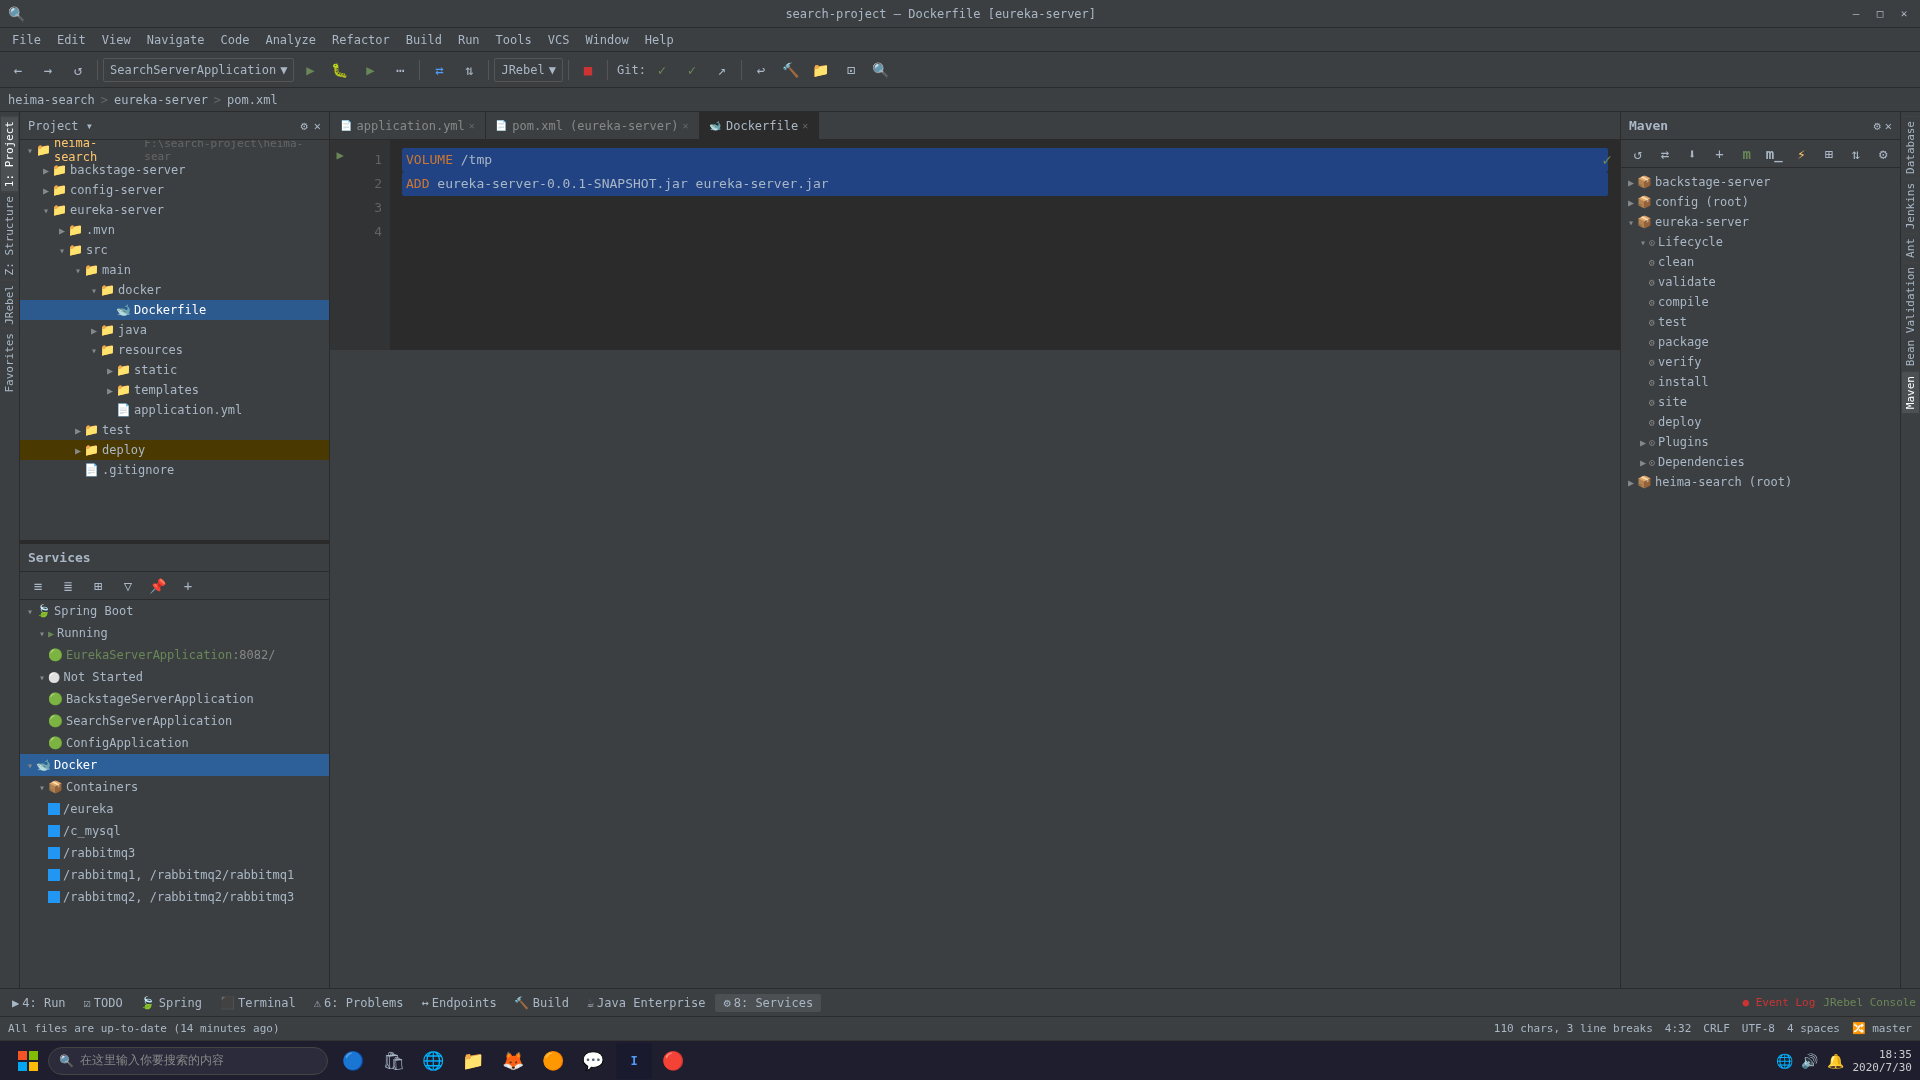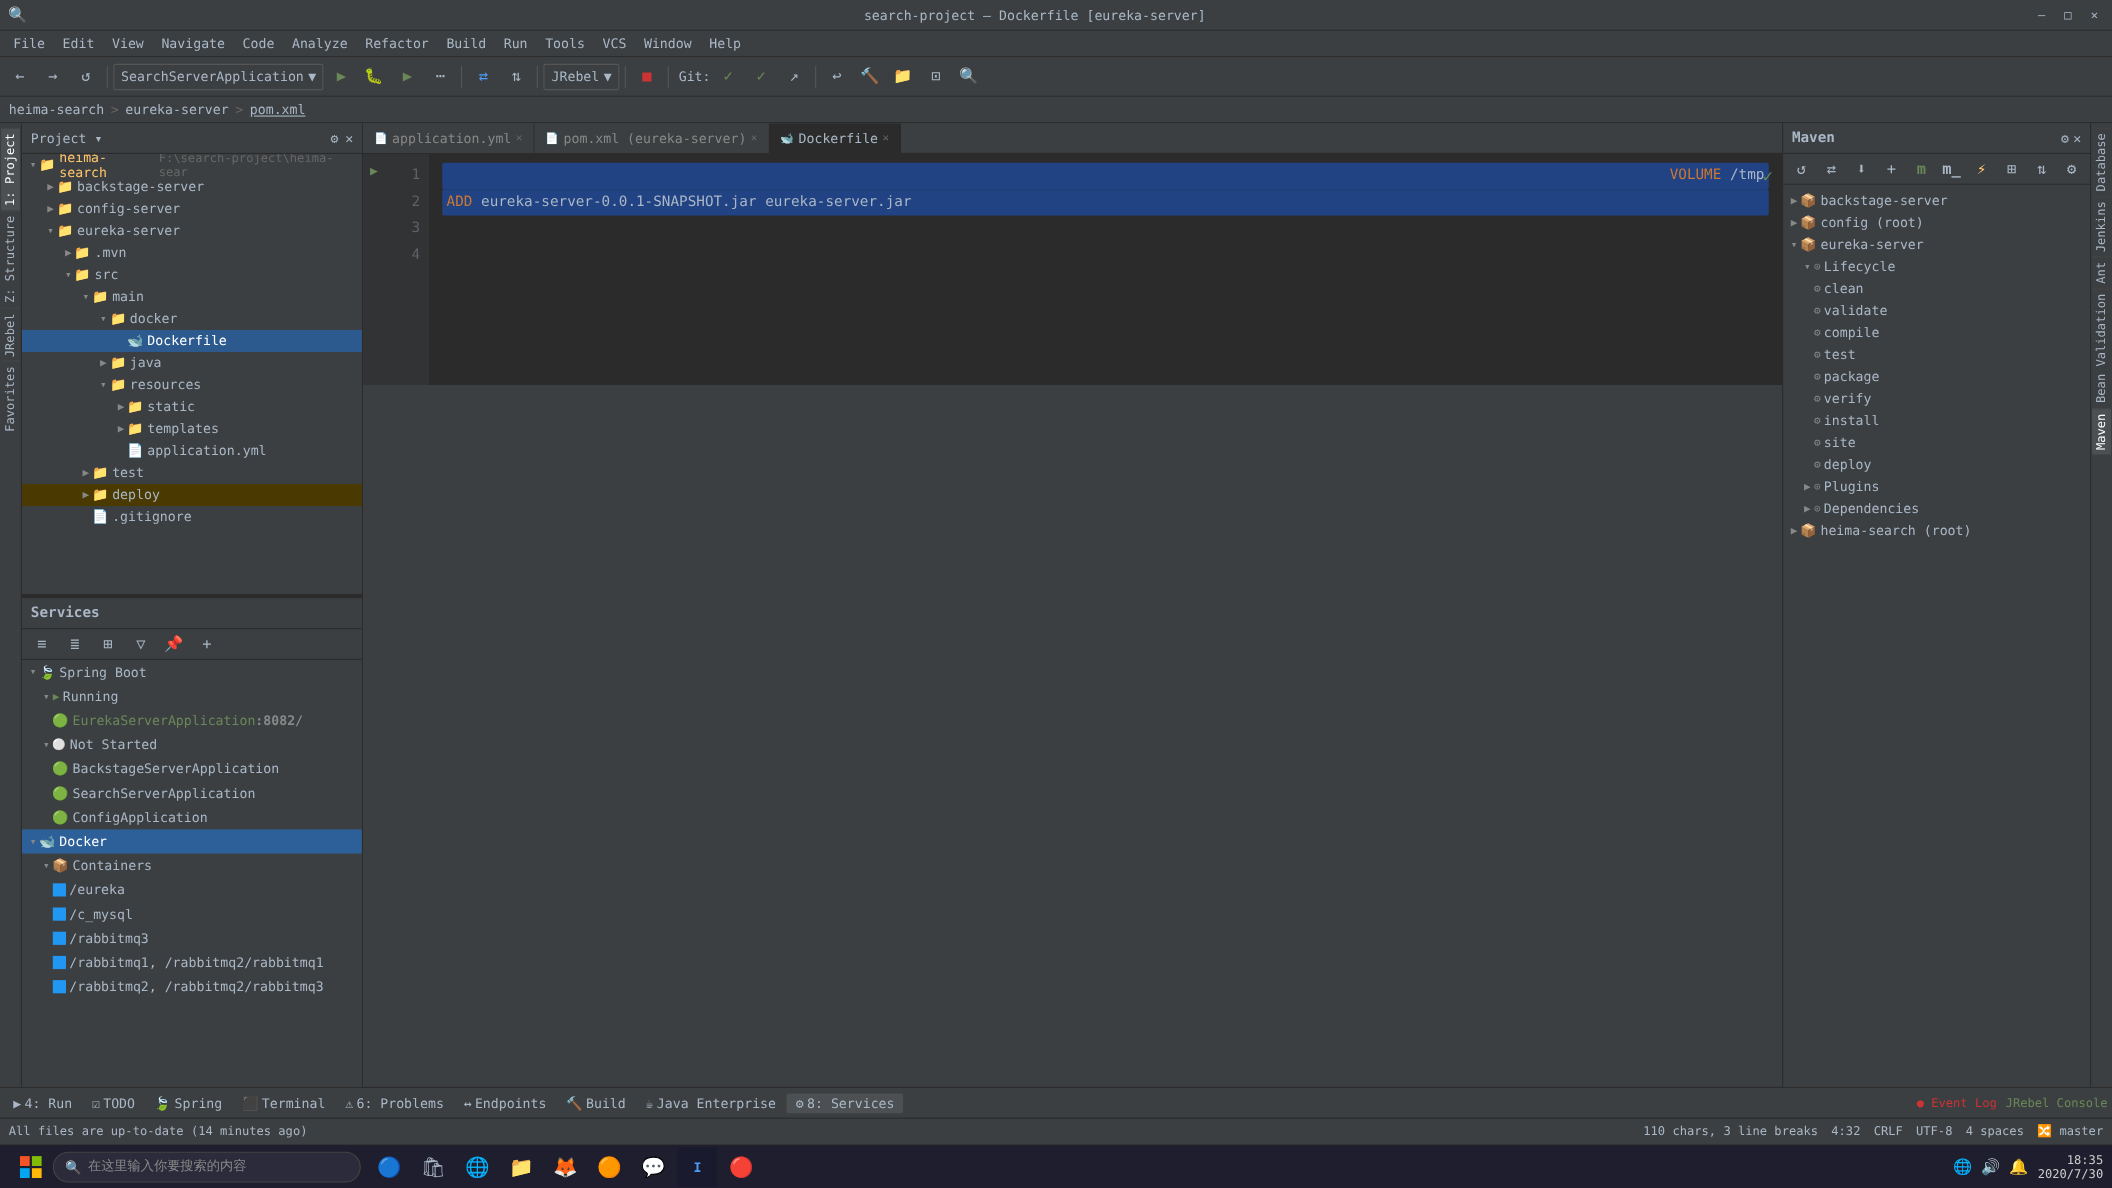--- a/index.html
+++ b/index.html
@@ -20,21 +20,21 @@
     .toolbar-btn { width: 28px; height: 28px; display: flex; align-items: center; justify-content: center; color: #a9b7c6; cursor: pointer; font-size: 14px; border-radius: 2px; }
     .toolbar-sep { width: 1px; height: 20px; background: #555; margin: 0 3px; }
     .toolbar-dropdown { background: #3c3f41; border: 1px solid #555; border-radius: 2px; height: 24px; display: flex; align-items: center; padding: 0 6px; color: #a9b7c6; font-size: 12px; cursor: pointer; gap: 4px; }
     .toolbar-btn-green { color: #6a8759; }
     .toolbar-btn-red { color: #cc3333; }
 
     
     #breadcrumb { background: #3c3f41; height: 24px; display: flex; align-items: center; padding: 0 8px; border-bottom: 1px solid #2b2b2b; gap: 6px; font-size: 12px; }
     #breadcrumb a { color: #a9b7c6; text-decoration: none; }
     #breadcrumb .sep { color: #666; }
-    #breadcrumb .active { color: #a9b7c6; text-decoration: underline; }
+    #breadcrumb .active { color: #a9b7c6; }
     .tree-item { display: flex; align-items: center; height: 20px; padding-left: 4px; cursor: pointer; font-size: 12px; }
     .tree-arrow { width: 12px; display: inline-flex; align-items: center; justify-content: center; color: #888; font-size: 10px; }
     .tree-icon { margin-right: 3px; font-size: 12px; }
     .folder-open-icon { color: #e8d44d; }
     .yml-icon { color: #6a8759; }
     .docker-icon { color: #2496ed; }
     .svc-item { display: flex; align-items: center; height: 22px; cursor: pointer; font-size: 12px; }
     #editor-tabs { height: 28px; display: flex; align-items: center; background: #3c3f41; border-bottom: 1px solid #2b2b2b; overflow: hidden; }
     .editor-tab { height: 28px; display: flex; align-items: center; padding: 0 10px; font-size: 12px; cursor: pointer; border-right: 1px solid #2b2b2b; gap: 4px; white-space: nowrap; }
     .editor-tab.active { background: #2b2b2b; }
@@ -291,21 +291,21 @@
 
         <div class="svc-item" style="padding-left:16px;">
           <span class="tree-arrow">▾</span>
           <span style="color:#6a8759; margin-right:3px; font-size:10px;">▶</span>
           <span>Running</span>
         </div>
 
         <div class="svc-item" style="padding-left:28px;">
           <span style="margin-right:3px;">🟢</span>
           <span style="color:#6a8759;text-align:right;">EurekaServerApplication</span>
-          <span style="color:#888;font-weight:bold;"> :8082/</span>
+          <span style="color:#888;"> :8082/</span>
         </div>
 
         <div class="svc-item" style="padding-left:16px;">
           <span class="tree-arrow">▾</span>
           <span style="margin-right:3px; font-size:10px; color:#888;">⚪</span>
           <span>Not Started</span>
         </div>
 
         <div class="svc-item" style="padding-left:28px;">
           <span style="margin-right:3px;">🟢</span>
@@ -386,21 +386,21 @@
 
       <div style="width:20px; background:#313335; display:flex; align-items:flex-start; padding-top:8px; justify-content:center;">
         <span style="color:#6a8759; font-size:12px;">▶</span>
       </div>
 
       <div id="line-numbers" style="background:#313335; color:#606366; font-size:13px; padding:8px 8px; text-align:right; line-height:24px; user-select:none; min-width:32px;">
         1<br>2<br>3<br>4
       </div>
 
       <div id="code-area" style="flex:1; padding:8px 12px; font-size:13px; line-height:24px; background:#2b2b2b; position:relative;">
-        <div style="background:#214283; border-radius:2px; padding:0 4px;text-align:right;">
+        <div style="background:#214283; border-radius:2px; padding:0 4px;">
           <span style="color:#cc7832;">VOLUME </span><span style="color:#a9b7c6;">/tmp</span>
         </div>
         <div style="background:#214283; border-radius:2px; padding:0 4px;">
           <span style="color:#cc7832;">ADD </span><span style="color:#a9b7c6;">eureka-server-0.0.1-SNAPSHOT.jar eureka-server.jar</span>
         </div>
 
         <div style="position:absolute; right:8px; top:8px; color:#6a8759; font-size:16px;">✓</div>
       </div>
     </div>
 

